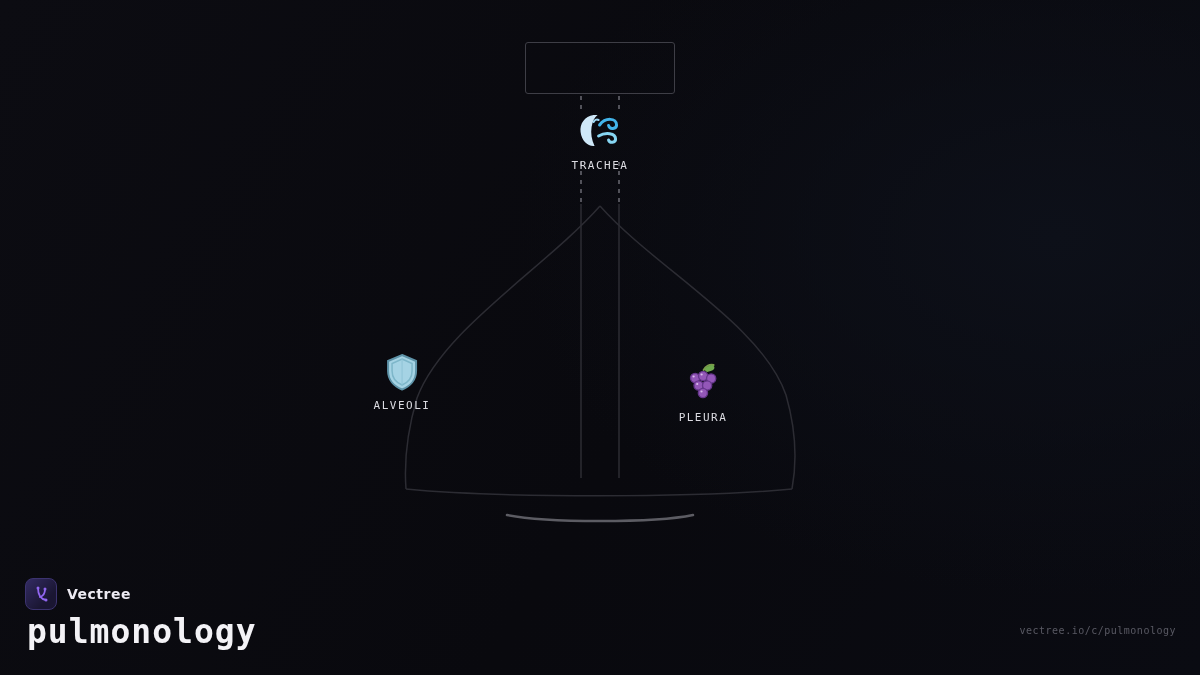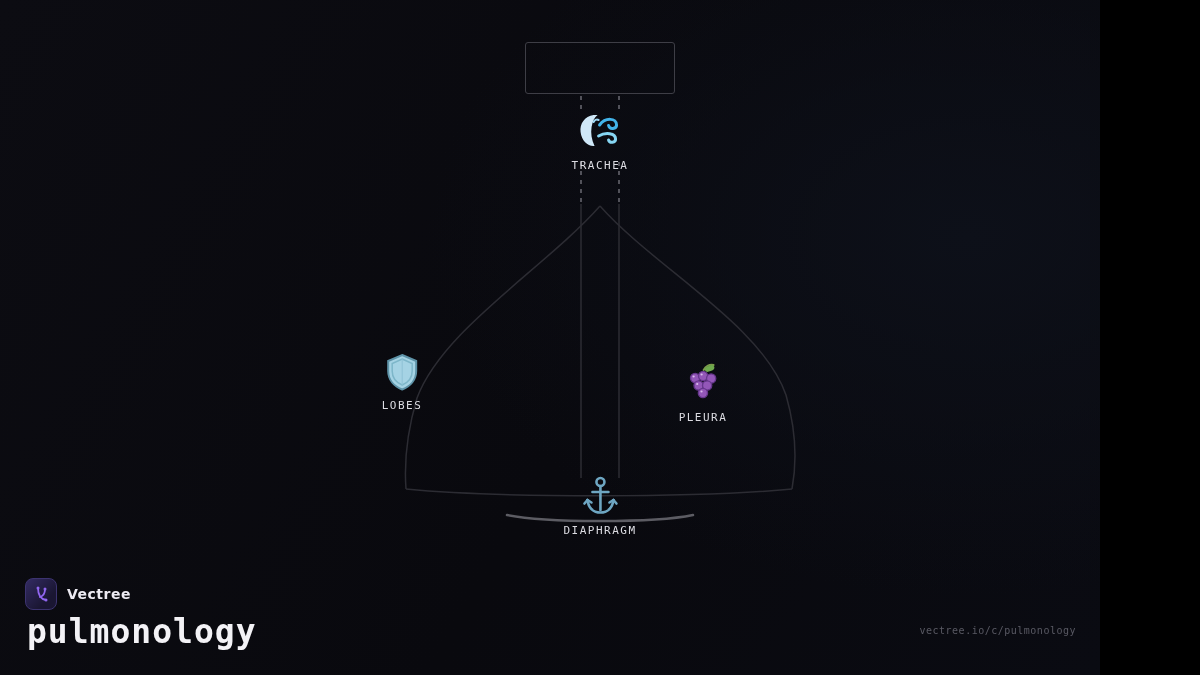--- a/index.html
+++ b/index.html
@@ -1,21 +1,21 @@
 <!DOCTYPE html>
 <html><head>
 <meta charset="utf-8">
 <style>
   * { margin: 0; padding: 0; box-sizing: border-box; }
   html, body { background: #000; }
   body { font-family: "DejaVu Sans", "Liberation Sans", sans-serif; }
 
   .stage {
     position: relative;
-    width: 1100px;
+    width: 1200px;
     height: 675px;
     overflow: hidden;
     background:
       radial-gradient(900px 600px at 88% 35%, #0d1019 0%, rgba(13,16,25,0) 60%),
       linear-gradient(120deg, #0c0c12 0%, #09090e 55%, #0a0b12 100%);
   }
 
   .edges {
     position: absolute;
     left: 0; top: 0;
@@ -129,21 +129,21 @@
 
 
   <div class="node" style="left:402px; top:353px;">
     <span class="icon">
       <svg width="35" height="39" viewBox="0 0 35 39">
         <path d="M17.5,2 L31.5,8 V18 C31.5,27 25.5,33.5 17.5,36.5 C9.5,33.5 3.5,27 3.5,18 V8 Z" fill="#a5d3e4" stroke="#5e93a8" stroke-width="2"></path>
         <path d="M17.5,6 L27.5,10.5 V18 C27.5,24.5 23.5,29.5 17.5,32 C11.5,29.5 7.5,24.5 7.5,18 V10.5 Z" fill="none" stroke="#7db6c9" stroke-width="1.5"></path>
         <path d="M17.5,6 V32" stroke="#8fc3d6" stroke-width="1" fill="none"></path>
       </svg>
     </span>
-    <span class="label">LOBES</span>
+    <span class="label">ALVEOLI</span>
   </div>
 
   <div class="node" style="left:703px; top:362px;">
     <span class="icon">
       <svg width="36" height="42" viewBox="0 0 36 42">
         <path d="M19,8 C21,4 25,2 29,3" stroke="#7a9a4a" stroke-width="2" fill="none" stroke-linecap="round"></path>
         <ellipse cx="25" cy="6.5" rx="5" ry="2.8" fill="#6faa4e" transform="rotate(-22 25 6.5)"></ellipse>
         <g fill="#9357b8" stroke="#66378c" stroke-width="1.4">
           <circle cx="10.5" cy="16" r="4.6"></circle>
           <circle cx="18.5" cy="14" r="4.6"></circle>
@@ -154,37 +154,20 @@
         </g>
         <circle cx="9" cy="14.5" r="1.1" fill="#d9bdeb"></circle>
         <circle cx="17" cy="12.5" r="1.1" fill="#d9bdeb"></circle>
         <circle cx="12.6" cy="22" r="1.1" fill="#d9bdeb"></circle>
         <circle cx="16.9" cy="29.5" r="1.1" fill="#d9bdeb"></circle>
       </svg>
     </span>
     <span class="label">PLEURA</span>
   </div>
 
-  <div class="node" style="left:600px; top:475px;">
-    <span class="icon">
-      <svg width="38" height="42" viewBox="0 0 38 42">
-        <g stroke="#6ea6c2" stroke-width="2.6" fill="none" stroke-linecap="round">
-          <circle cx="19" cy="7" r="4"></circle>
-          <path d="M19,11 V35"></path>
-          <path d="M11,17 H27"></path>
-          <path d="M6,25 C7,33 12,37.5 19,37.5 C26,37.5 31,33 32,25"></path>
-          <path d="M6,25 L3,28.5"></path>
-          <path d="M6,25 L10,27.5"></path>
-          <path d="M32,25 L35,28.5"></path>
-          <path d="M32,25 L28,27.5"></path>
-        </g>
-      </svg>
-    </span>
-    <span class="label">DIAPHRAGM</span>
-  </div>
 
   <div class="brand">
     <span class="logo-mark">
       <svg width="18" height="18" viewBox="0 0 18 18">
         <g stroke="#9166f0" stroke-width="1.8" fill="none" stroke-linecap="round">
           <path d="M6,3 C6,9 8,14 14,15"></path>
           <path d="M13,4 C13,8 11,11 8,12"></path>
         </g>
         <circle cx="6" cy="3" r="1.5" fill="#9166f0"></circle>
         <circle cx="13" cy="4" r="1.5" fill="#9166f0"></circle>

